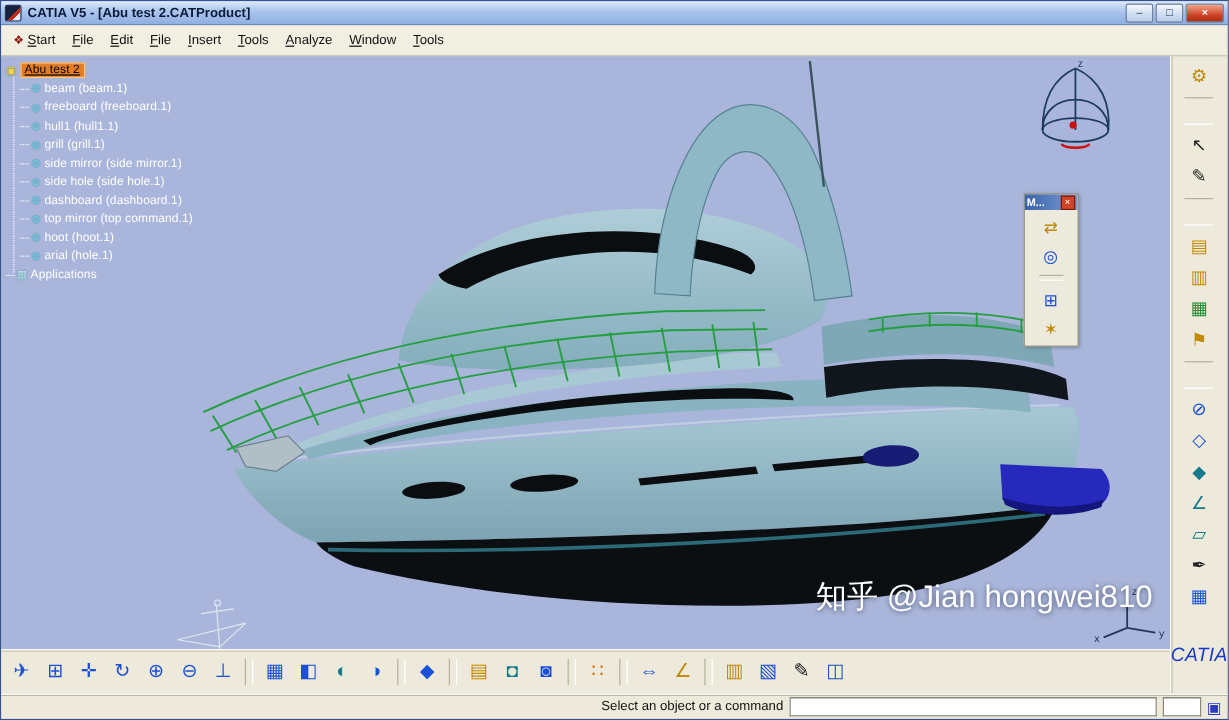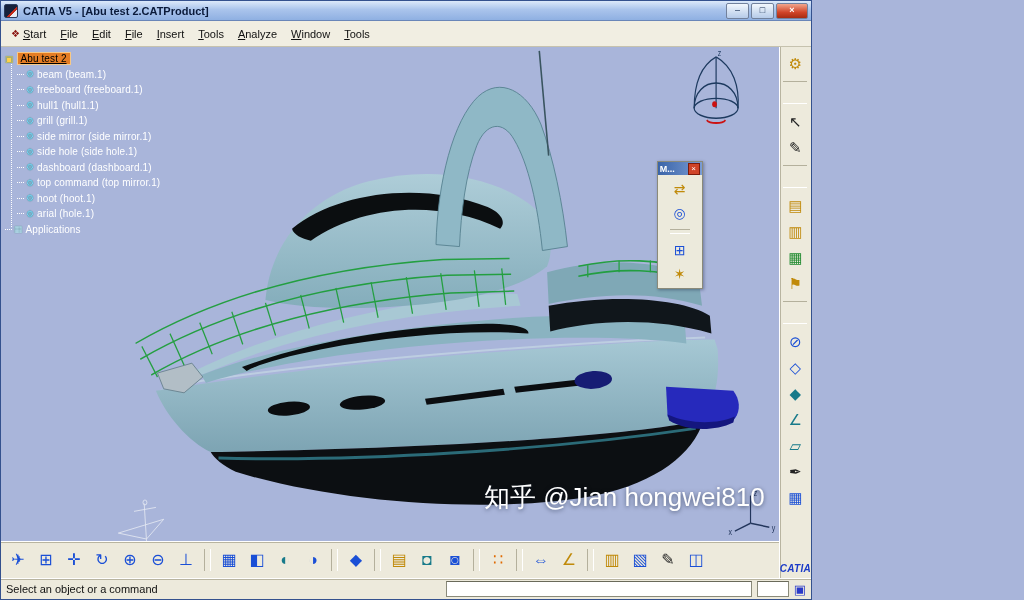--- a/index.html
+++ b/index.html
@@ -1,18 +1,18 @@
 <!DOCTYPE html>
 <html><head>
 <meta charset="utf-8">
 <style>
   html,body{margin:0;padding:0;}
   body{width:1024px;height:600px;overflow:hidden;font-family:"Liberation Sans",sans-serif;
        -webkit-user-select:none;user-select:none;background:#a9b5da;}
-  .window{position:relative;width:812px;height:600px;display:flex;flex-direction:column;border:1px solid #34518e;box-sizing:border-box;}
+  .window{position:relative;width:1024px;height:600px;display:flex;flex-direction:column;border:1px solid #34518e;box-sizing:border-box;}
 
   
   .titlebar{height:19px;flex:0 0 19px;display:flex;align-items:center;padding:0 3px;
     background:linear-gradient(#dce9fa,#aac4ec 45%,#8fb0e2);border-bottom:1px solid #6a86b8;}
   .app-icon{width:12px;height:12px;border-radius:2px;flex:0 0 12px;
     background:linear-gradient(135deg,#16213c 55%,#c22a1a 55% 70%,#e8ecf4 70%);border:1px solid #2a3a5c;}
   .title-text{flex:1;font-size:11px;font-weight:bold;color:#0a1a3a;margin-left:5px;white-space:nowrap;overflow:hidden;}
   .tbtn{width:21px;height:14px;margin-left:2px;display:flex;align-items:center;justify-content:center;
     font-size:9px;line-height:1;color:#12284e;background:linear-gradient(#f2f7fd,#b6cbe9);
     border:1px solid #72819c;border-radius:2px;cursor:default;}
@@ -62,34 +62,34 @@
   .blue{color:#1a4fd6;} .teal{color:#177a8a;} .gold{color:#c08a0a;}
   .orange{color:#e06a00;} .green{color:#1f8a2f;} .dark{color:#222;}
   .ic.sep{width:5px;height:22px;border-left:1px solid #b4b09c;border-right:1px solid #fff;margin:0 3px;}
   .ic.rsep{width:20px;height:3px;border-top:1px solid #b4b09c;border-bottom:1px solid #fff;margin:2px 0;}
 
   
   .right-tb{flex:0 0 30px;background:#edeadc;border-left:1px solid #fff;box-shadow:inset 1px 0 0 #b8b4a0;
     display:flex;flex-direction:column;align-items:center;padding:6px 0 2px;gap:5px;z-index:6;}
   .right-tb .ic{width:24px;height:21px;font-size:15px;}
   .rt-spacer{flex:1;}
-  .catia-logo{font-size:10px;font-weight:bold;font-style:italic;color:#1a3ac8;letter-spacing:.3px;margin-bottom:2px;}
+  .catia-logo{font-size:16px;font-weight:normal;font-style:italic;color:#1a3ac8;letter-spacing:.3px;margin-bottom:20px;}
 
   
   .bottom-tb{flex:0 0 36px;background:#edeadc;border-top:1px solid #fff;box-shadow:inset 0 1px 0 #b8b4a0;
     display:flex;align-items:center;padding:0 4px;gap:2px;overflow:hidden;z-index:3;}
 
   
   .watermark{position:absolute;right:14px;bottom:26px;z-index:8;font-size:26px;color:#fff;
     text-shadow:0 1px 4px rgba(10,20,40,.55);pointer-events:none;white-space:nowrap;}
 
   
   .statusbar{flex:0 0 20px;background:#edeadc;border-top:1px solid #fff;box-shadow:inset 0 1px 0 #b8b4a0;
     display:flex;align-items:center;font-size:11px;color:#111;padding:0 5px;gap:5px;z-index:9;}
-  .status-msg{flex:1;white-space:nowrap;overflow:hidden;}
+  .status-msg{flex:1;white-space:nowrap;overflow:hidden;text-align:right;}
   .status-input{height:14px;border:1px solid #8a8a7a;border-top-color:#6a6a5a;background:#fff;
     font-size:10px;font-family:"Liberation Sans",sans-serif;padding:0 2px;}
   .status-input.long{width:300px;}
   .status-input.small{width:26px;}
   .status-ic{font-size:13px;color:#2a3ac8;line-height:1;}
 </style>
 </head>
 <body>
 
 <div class="window">
@@ -303,21 +303,21 @@
 
               <div class="tree-row child">
                 <span class="stub"></span>
                 <span class="tree-ic">⚙</span>
                 <span class="tree-label">dashboard (dashboard.1)</span>
               </div>
 
               <div class="tree-row child">
                 <span class="stub"></span>
                 <span class="tree-ic">⚙</span>
-                <span class="tree-label">top command (top mirror.1)</span>
+                <span class="tree-label">top mirror (top command.1)</span>
               </div>
 
               <div class="tree-row child">
                 <span class="stub"></span>
                 <span class="tree-ic">⚙</span>
                 <span class="tree-label">hoot (hoot.1)</span>
               </div>
 
               <div class="tree-row child">
                 <span class="stub"></span>

